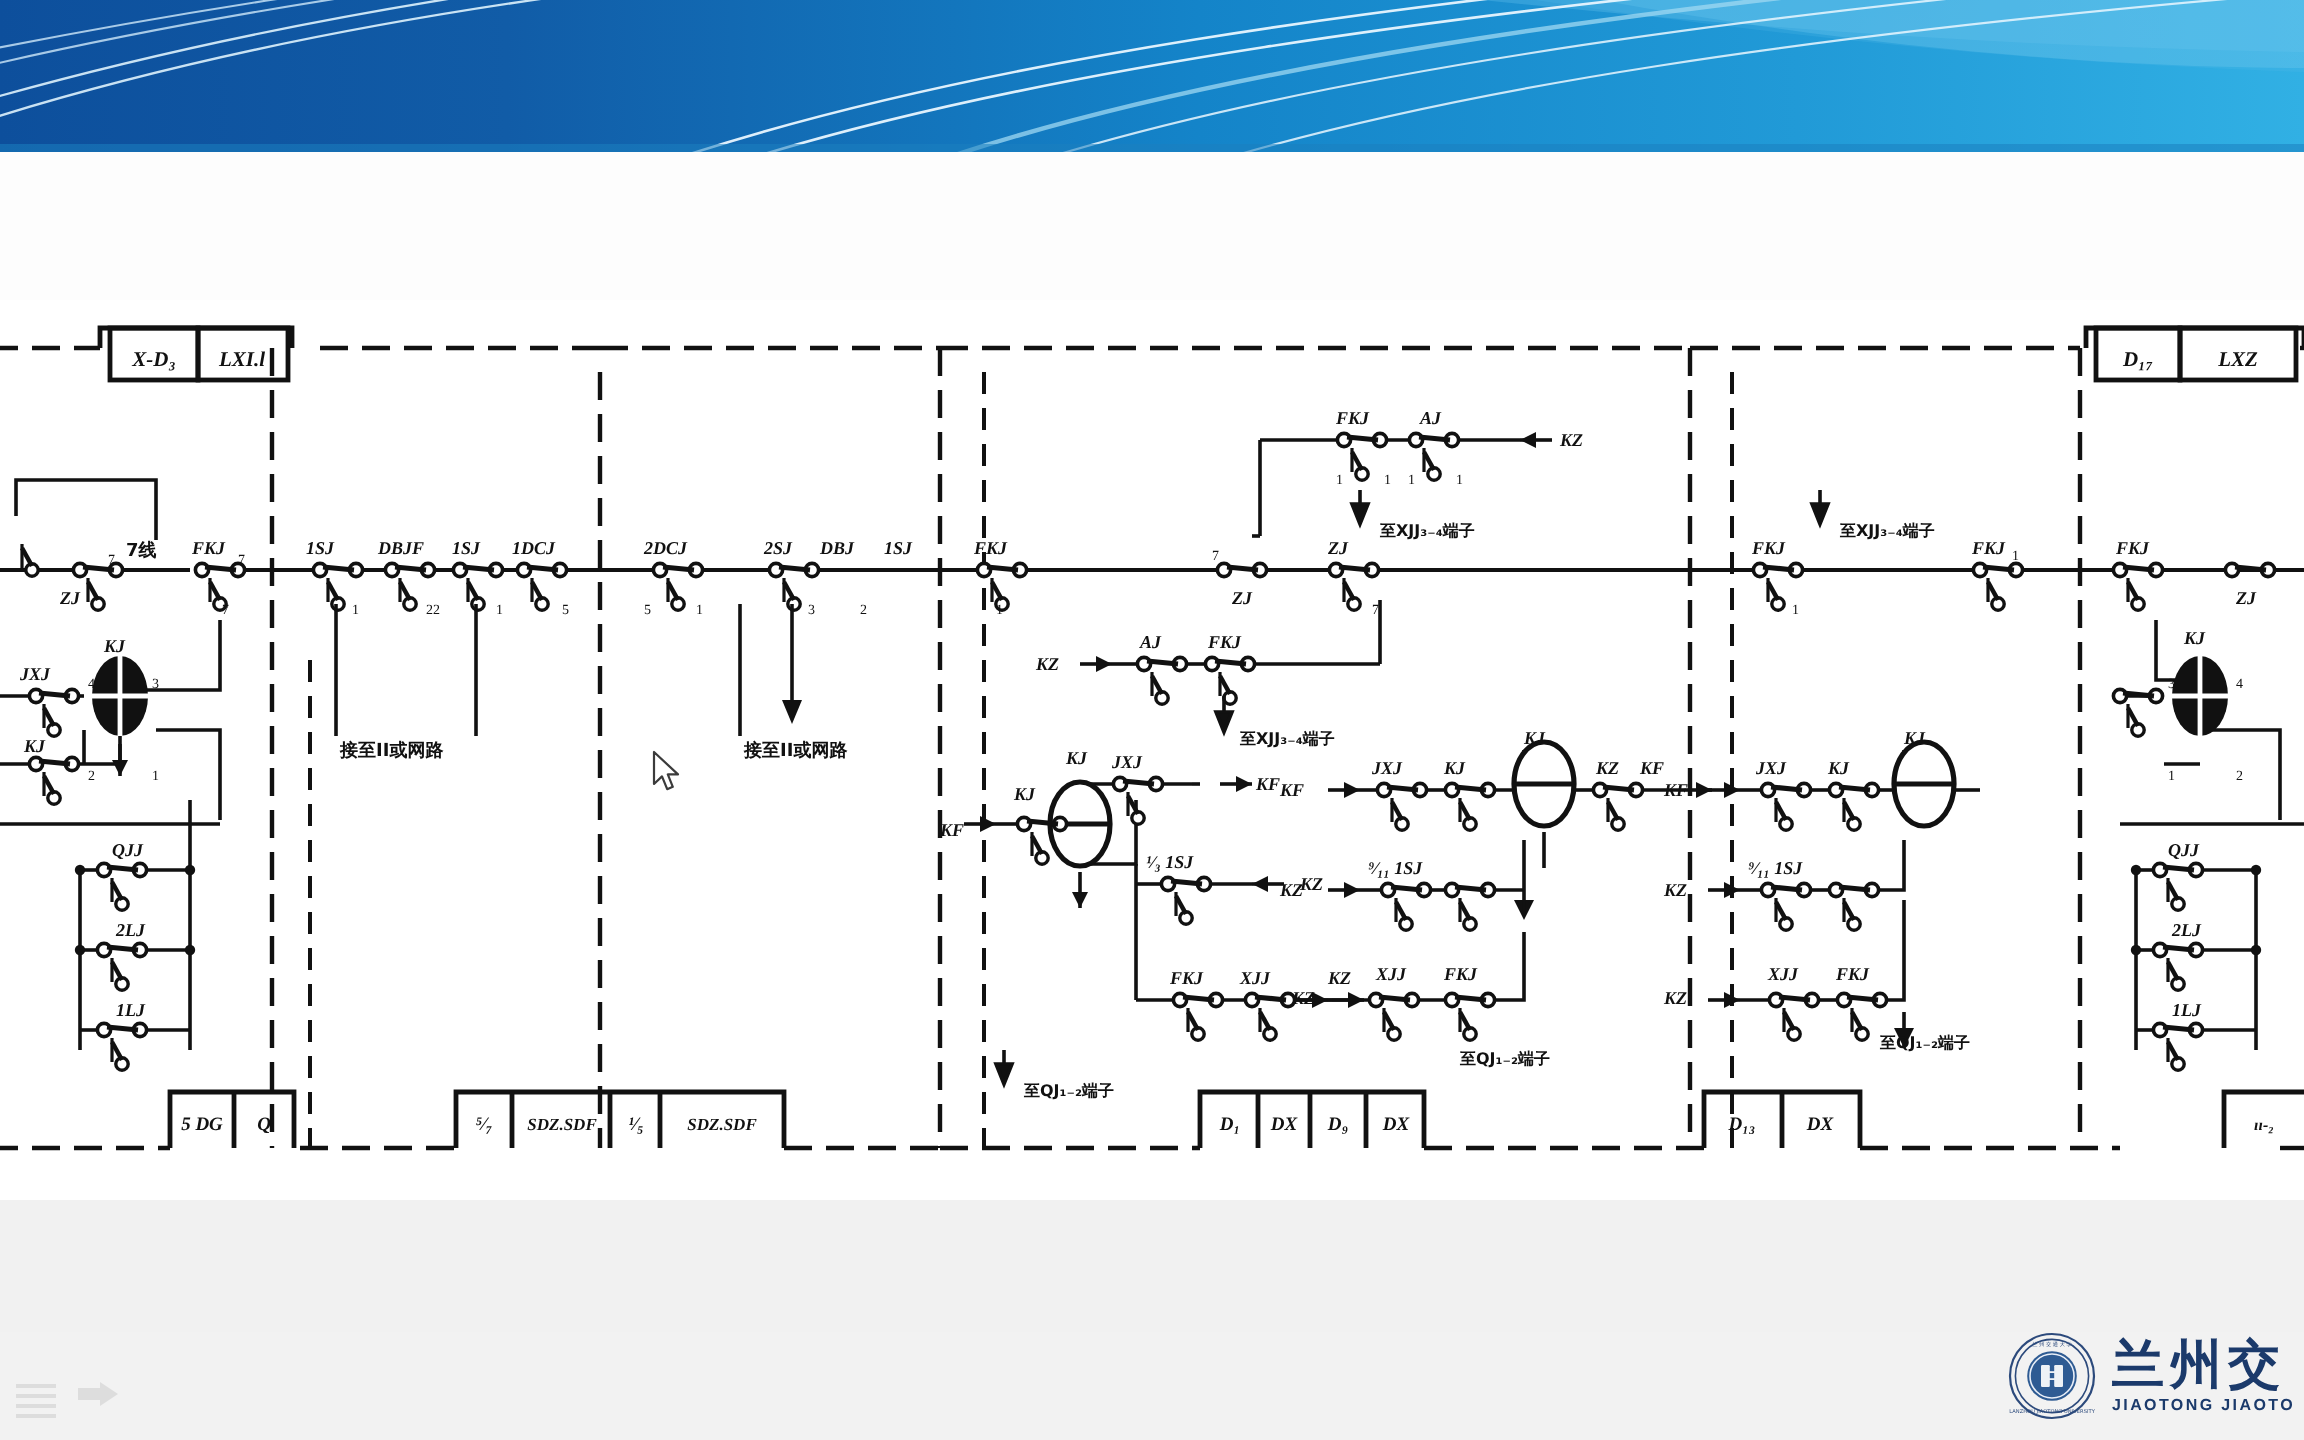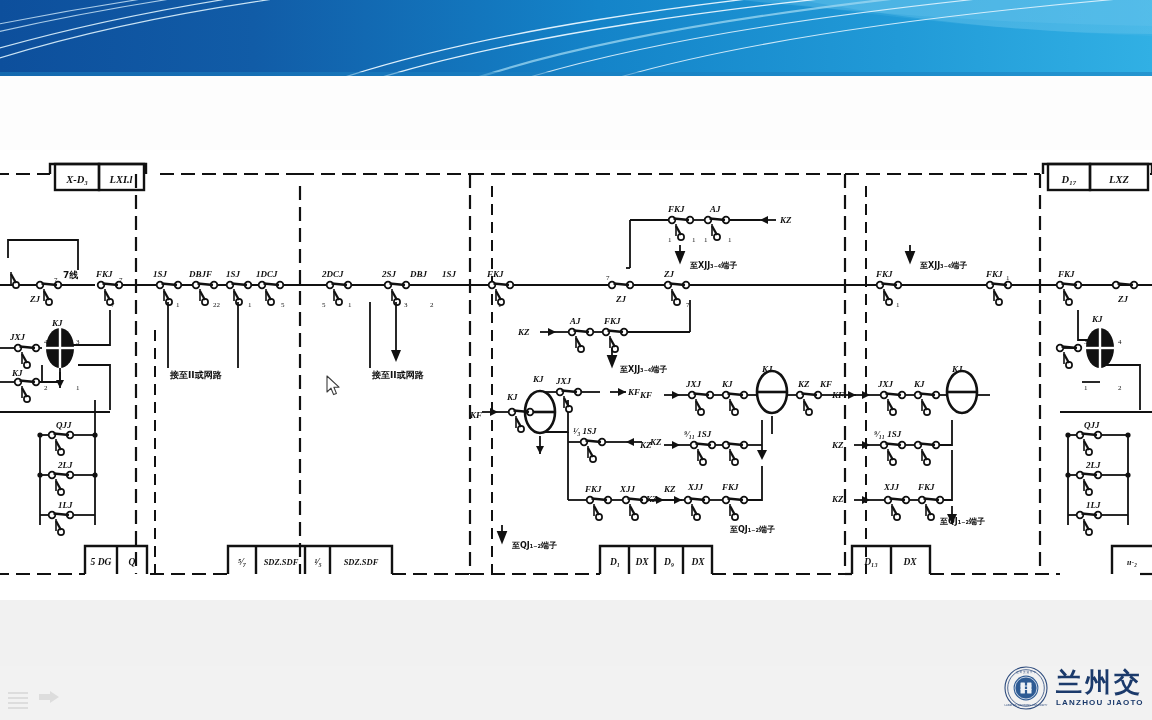--- a/index.html
+++ b/index.html
@@ -696,21 +696,21 @@
         <rect x="16.5" y="19.6" width="11" height="0.9"></rect>
         <rect x="16.5" y="23.1" width="11" height="0.9"></rect>
       </g>
       <g fill="#2c4a7c" font-size="2.6" font-family="DejaVu Sans, sans-serif">
         <text x="22" y="7.2" text-anchor="middle">兰 州 交 通 大 学</text>
         <text x="22" y="40.4" text-anchor="middle">LANZHOU JIAOTONG UNIVERSITY</text>
       </g>
     </svg>
     <div class="logo-text">
       <div class="logo-cn">兰州交</div>
-      <div class="logo-en">LANZHOU JIAOTO</div>
+      <div class="logo-en">JIAOTONG JIAOTO</div>
     </div>
   </div>
 
   <svg class="cursor" viewBox="0 0 16 22">
     <path d="M1,1 L1,17 L5,13.2 L7.6,19.6 L10.4,18.4 L7.9,12.2 L13,12.2 Z" fill="#ffffff" stroke="#3b3b3b" stroke-width="1.1" stroke-linejoin="round"></path>
   </svg>
 
 </div>
 
 </body></html>

